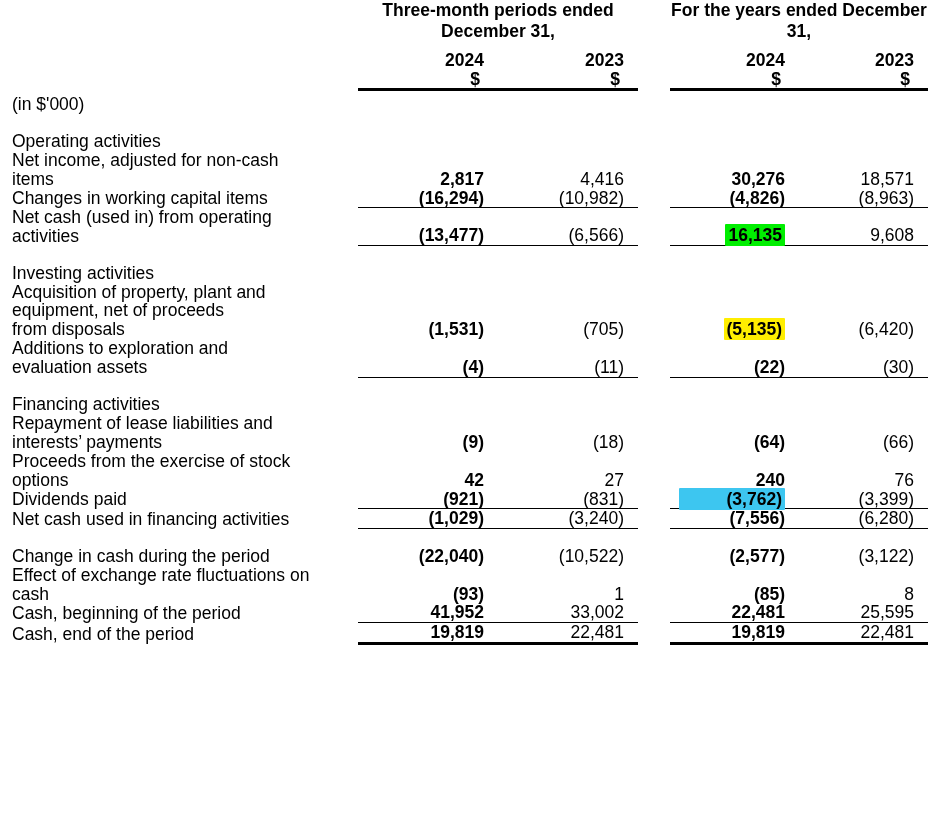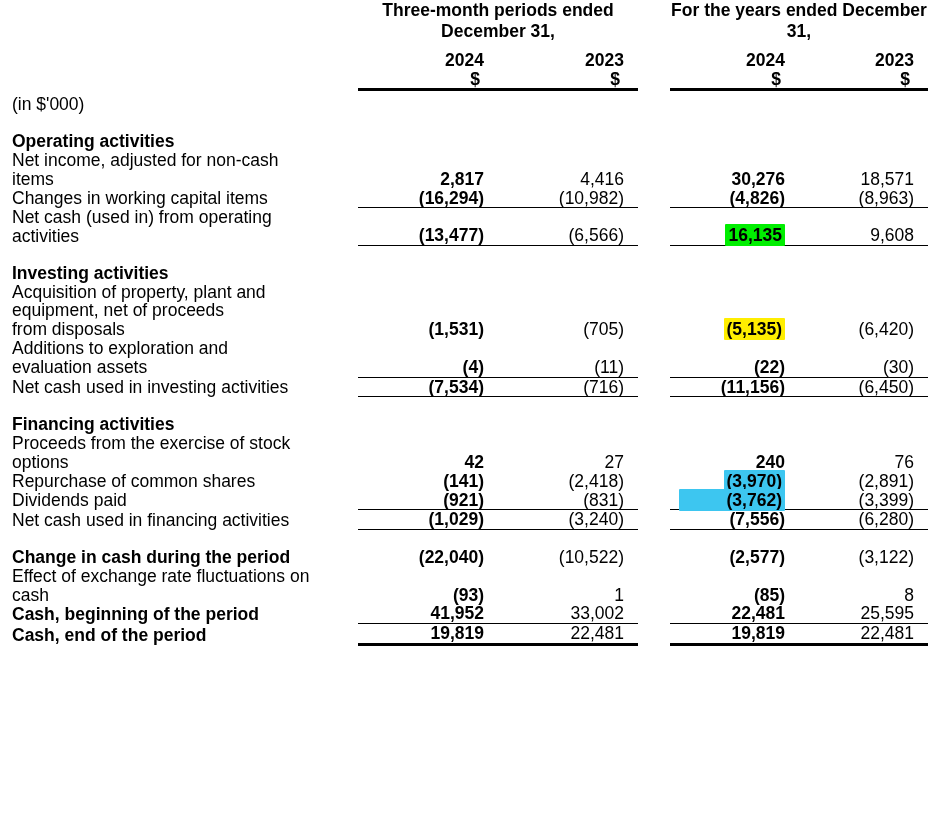--- a/index.html
+++ b/index.html
@@ -45,21 +45,21 @@
     font-weight: normal;
   }
 
   
   .lbl {
     text-align: left;
     padding-left: 12px;
     padding-right: 6px;
     white-space: pre-line;
   }
-  .lbl.b { font-weight: bold; }
+  .lbl.b { font-weight: normal; }
 
   
   .num {
     text-align: right;
     padding-right: 14px;
     white-space: nowrap;
     font-variant-numeric: tabular-nums;
   }
   .num.b { font-weight: bold; }
   .num.dash { padding-right: 20px; }
@@ -196,53 +196,46 @@
         </tr>
         <tr>
           <td class="lbl"> Additions to exploration and
      evaluation assets</td>
           <td class="num b rule-thin">(4)</td>
           <td class="num rule-thin">(11)</td>
           <td></td>
           <td class="num b rule-thin">(22)</td>
           <td class="num rule-thin">(30)</td>
         </tr>
-        <tr>
-          <td class="lbl">Net cash used in investing activities</td>
-          <td class="num b rule-thin">(7,534)</td>
-          <td class="num rule-thin">(716)</td>
-          <td></td>
-          <td class="num b rule-thin">(11,156)</td>
-          <td class="num rule-thin">(6,450)</td>
-        </tr>
         <tr class="spacer-md">
           <td colspan="6"></td>
         </tr>
         <tr>
           <td class="lbl b">Financing activities</td>
           <td colspan="5"></td>
+        </tr>
+        <tr>
+          <td class="lbl"> Repayment of lease liabilities and
+interests’ payments</td>
+          <td class="num b">(9)</td>
+          <td class="num">(18)</td>
+          <td></td>
+          <td class="num b">(64)</td>
+          <td class="num">(66)</td>
         </tr>
         <tr>
           <td class="lbl"> Proceeds from the exercise of stock
 options</td>
           <td class="num b">42</td>
           <td class="num">27</td>
           <td></td>
           <td class="num b">240</td>
           <td class="num">76</td>
         </tr>
         <tr>
-          <td class="lbl">Repurchase of common shares</td>
-          <td class="num b">(141)</td>
-          <td class="num">(2,418)</td>
-          <td></td>
-          <td class="num b"><span class="hl" style="background: rgb(61, 198, 240);">(3,970)</span></td>
-          <td class="num">(2,891)</td>
-        </tr>
-        <tr>
           <td class="lbl">Dividends paid</td>
           <td class="num b rule-thin">(921)</td>
           <td class="num rule-thin">(831)</td>
           <td></td>
           <td class="num b rule-thin"><span class="hl" style="background: rgb(61, 198, 240); padding-left: 48px;">(3,762)</span></td>
           <td class="num rule-thin">(3,399)</td>
         </tr>
         <tr>
           <td class="lbl">Net cash used in financing activities</td>
           <td class="num b rule-thin">(1,029)</td>

